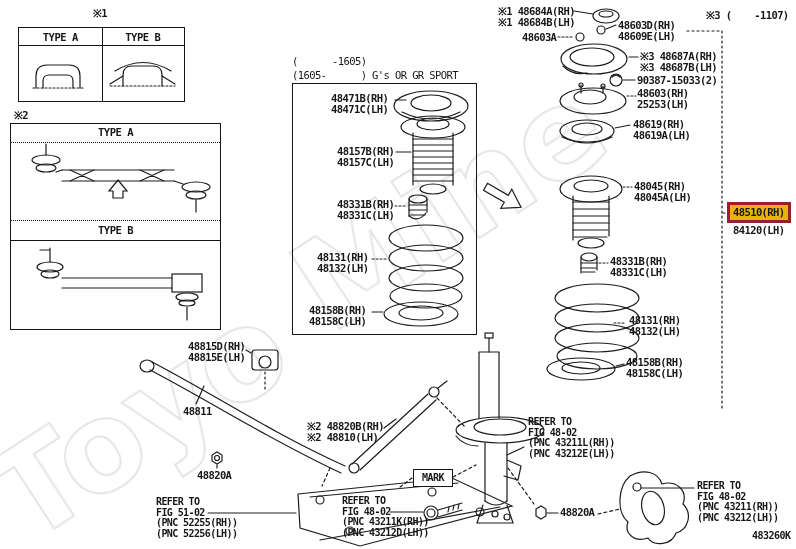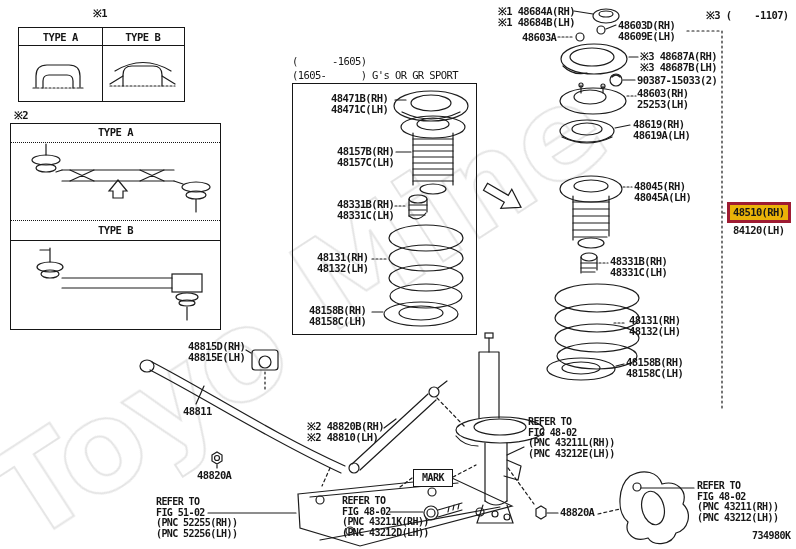--- a/index.html
+++ b/index.html
@@ -318,15 +318,15 @@
   <div class="markbox" style="left:413px;top:469px;width:40px;height:18px"><span>MARK</span></div>
 
   <div class="refer" style="left:342px;top:496px"><span>REFER TO</span><br><span>FIG 48-02</span><br><span>(PNC 43211K(RH))</span><br><span>(PNC 43212D(LH))</span></div>
 
   <div class="refer" style="left:528px;top:417px"><span>REFER TO</span><br><span>FIG 48-02</span><br><span>(PNC 43211L(RH))</span><br><span>(PNC 43212E(LH))</span></div>
 
   <div class="lbl" style="left:560px;top:507px"><span>48820A</span></div>
 
   <div class="refer" style="left:697px;top:481px"><span>REFER TO</span><br><span>FIG 48-02</span><br><span>(PNC 43211(RH))</span><br><span>(PNC 43212(LH))</span></div>
 
-  <div class="code" style="left:752px;top:530px"><span>734980K</span></div>
+  <div class="code" style="left:752px;top:530px"><span>483260K</span></div>
 
 </div>
 
 </body></html>

